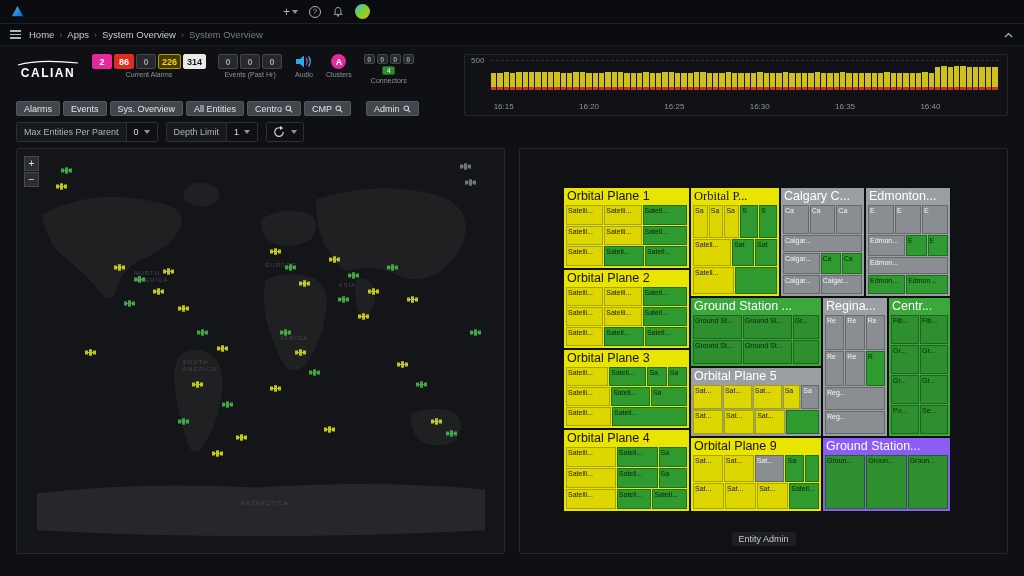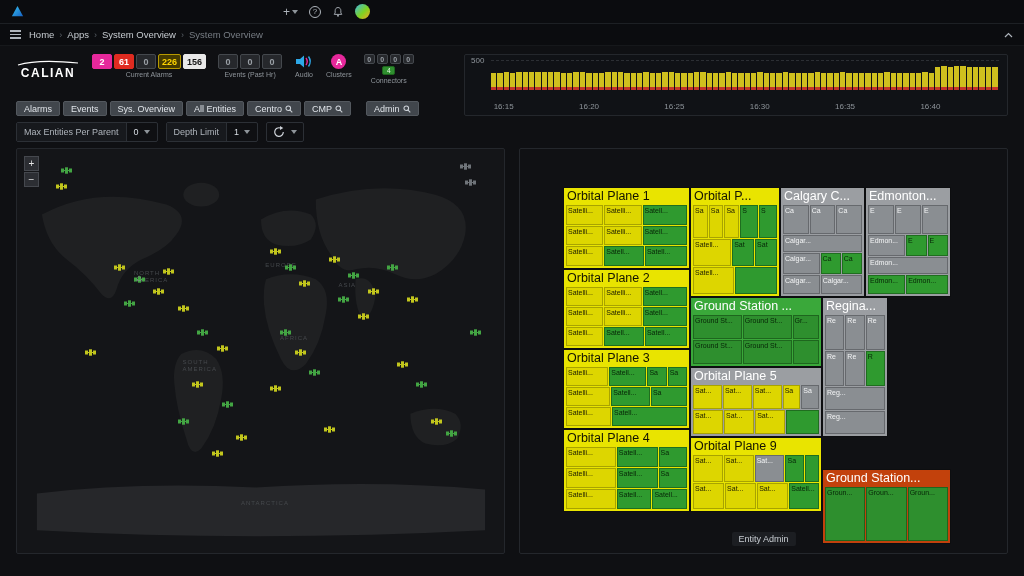--- a/index.html
+++ b/index.html
@@ -207,24 +207,24 @@
       <div class="status-top">
         <div class="brand">
           <svg width="64" height="7" viewBox="0 0 64 7">
             <path d="M2,6 Q22,0 62,4" fill="none" stroke="#ffffff" stroke-width="1.1"></path>
           </svg>
           <span>CALIAN</span>
         </div>
         <div class="stat-group">
           <div class="count-row">
               <div class="count-box" style="background: rgb(230, 40, 155); color: rgb(255, 255, 255); border: 1px solid rgb(230, 40, 155);">2</div>
-              <div class="count-box" style="background: rgb(223, 43, 32); color: rgb(255, 255, 255); border: 1px solid rgb(223, 43, 32);">61</div>
+              <div class="count-box" style="background: rgb(223, 43, 32); color: rgb(255, 255, 255); border: 1px solid rgb(223, 43, 32);">86</div>
               <div class="count-box" style="background: rgb(38, 40, 44); color: rgb(154, 160, 166); border: 1px solid rgb(68, 72, 77);">0</div>
               <div class="count-box" style="background: rgb(70, 59, 0); color: rgb(255, 212, 0); border: 1px solid rgb(184, 154, 0);">226</div>
-              <div class="count-box" style="background: rgb(233, 233, 233); color: rgb(20, 20, 20); border: 1px solid rgb(233, 233, 233);">156</div>
+              <div class="count-box" style="background: rgb(233, 233, 233); color: rgb(20, 20, 20); border: 1px solid rgb(233, 233, 233);">314</div>
             </div>
           <div class="stat-label">Current Alarms</div>
         </div>
         <div class="stat-group">
           <div class="count-row">
               <div class="count-box" style="background: rgb(38, 40, 44); color: rgb(154, 160, 166); border: 1px solid rgb(68, 72, 77);">0</div>
               <div class="count-box" style="background: rgb(38, 40, 44); color: rgb(154, 160, 166); border: 1px solid rgb(68, 72, 77);">0</div>
               <div class="count-box" style="background: rgb(38, 40, 44); color: rgb(154, 160, 166); border: 1px solid rgb(68, 72, 77);">0</div>
             </div>
           <div class="stat-label">Events (Past Hr)</div>
@@ -1022,21 +1022,21 @@
                 <div class="t-cell" style="flex: 0.8 1 0px; background: rgb(47, 154, 47); border: 1px solid rgb(31, 110, 31); color: rgb(7, 37, 7);">Sa</div>
               </div>
               <div class="t-row" style="flex: 1 1 0px;">
                 <div class="t-cell" style="flex: 1.5 1 0px; background: rgb(221, 214, 0); border: 1px solid rgb(168, 163, 0); color: rgb(28, 28, 0);">Satelli...</div>
                 <div class="t-cell" style="flex: 1 1 0px; background: rgb(47, 154, 47); border: 1px solid rgb(31, 110, 31); color: rgb(7, 37, 7);">Satell...</div>
                 <div class="t-cell" style="flex: 1 1 0px; background: rgb(47, 154, 47); border: 1px solid rgb(31, 110, 31); color: rgb(7, 37, 7);">Satell...</div>
               </div>
             </div>
           </div>
           <div class="tg" style="left: 127px; top: 0px; width: 90px; height: 110px; background: rgb(233, 228, 0);">
-            <div class="tg-h" style="color: rgb(20, 20, 0);">Orbital P...</div>
+            <div class="tg-h" style="color: rgb(20, 20, 0); font-family: Liberation Serif, serif;">Orbital P...</div>
             <div class="tg-b">
               <div class="t-row" style="flex: 1.2 1 0px;">
                 <div class="t-cell" style="flex: 1 1 0px; background: rgb(221, 214, 0); border: 1px solid rgb(168, 163, 0); color: rgb(28, 28, 0);">Sa</div>
                 <div class="t-cell" style="flex: 1 1 0px; background: rgb(221, 214, 0); border: 1px solid rgb(168, 163, 0); color: rgb(28, 28, 0);">Sa</div>
                 <div class="t-cell" style="flex: 1 1 0px; background: rgb(221, 214, 0); border: 1px solid rgb(168, 163, 0); color: rgb(28, 28, 0);">Sa</div>
                 <div class="t-cell" style="flex: 1.3 1 0px; background: rgb(47, 154, 47); border: 1px solid rgb(31, 110, 31); color: rgb(7, 37, 7);">S</div>
                 <div class="t-cell" style="flex: 1.3 1 0px; background: rgb(47, 154, 47); border: 1px solid rgb(31, 110, 31); color: rgb(7, 37, 7);">S</div>
               </div>
               <div class="t-row" style="flex: 1 1 0px;">
                 <div class="t-cell" style="flex: 2.1 1 0px; background: rgb(221, 214, 0); border: 1px solid rgb(168, 163, 0); color: rgb(28, 28, 0);">Satell...</div>
@@ -1122,20 +1122,41 @@
                 <div class="t-cell" style="flex: 1 1 0px; background: rgb(47, 154, 47); border: 1px solid rgb(31, 110, 31); color: rgb(7, 37, 7);">R</div>
               </div>
               <div class="t-row" style="flex: 0.8 1 0px;">
                 <div class="t-cell" style="flex: 1 1 0px; background: rgb(138, 142, 146); border: 1px solid rgb(102, 105, 109); color: rgb(243, 244, 245);">Reg...</div>
               </div>
               <div class="t-row" style="flex: 0.8 1 0px;">
                 <div class="t-cell" style="flex: 1 1 0px; background: rgb(138, 142, 146); border: 1px solid rgb(102, 105, 109); color: rgb(243, 244, 245);">Reg...</div>
               </div>
             </div>
           </div>
+          <div class="tg" style="left: 325px; top: 110px; width: 63px; height: 140px; background: rgb(58, 168, 58);">
+            <div class="tg-h" style="color: rgb(255, 255, 255);">Centr...</div>
+            <div class="tg-b">
+              <div class="t-row" style="flex: 1 1 0px;">
+                <div class="t-cell" style="flex: 1 1 0px; background: rgb(46, 143, 46); border: 1px solid rgb(30, 102, 30); color: rgb(7, 37, 7);">Fib...</div>
+                <div class="t-cell" style="flex: 1 1 0px; background: rgb(46, 143, 46); border: 1px solid rgb(30, 102, 30); color: rgb(7, 37, 7);">Fib...</div>
+              </div>
+              <div class="t-row" style="flex: 1 1 0px;">
+                <div class="t-cell" style="flex: 1 1 0px; background: rgb(46, 143, 46); border: 1px solid rgb(30, 102, 30); color: rgb(7, 37, 7);">Gr...</div>
+                <div class="t-cell" style="flex: 1 1 0px; background: rgb(46, 143, 46); border: 1px solid rgb(30, 102, 30); color: rgb(7, 37, 7);">Gr...</div>
+              </div>
+              <div class="t-row" style="flex: 1 1 0px;">
+                <div class="t-cell" style="flex: 1 1 0px; background: rgb(46, 143, 46); border: 1px solid rgb(30, 102, 30); color: rgb(7, 37, 7);">Gr...</div>
+                <div class="t-cell" style="flex: 1 1 0px; background: rgb(46, 143, 46); border: 1px solid rgb(30, 102, 30); color: rgb(7, 37, 7);">Gr...</div>
+              </div>
+              <div class="t-row" style="flex: 1 1 0px;">
+                <div class="t-cell" style="flex: 1 1 0px; background: rgb(46, 143, 46); border: 1px solid rgb(30, 102, 30); color: rgb(7, 37, 7);">Po...</div>
+                <div class="t-cell" style="flex: 1 1 0px; background: rgb(46, 143, 46); border: 1px solid rgb(30, 102, 30); color: rgb(7, 37, 7);">Se...</div>
+              </div>
+            </div>
+          </div>
           <div class="tg" style="left: 127px; top: 180px; width: 132px; height: 70px; background: rgb(155, 158, 162);">
             <div class="tg-h" style="color: rgb(255, 255, 255);">Orbital Plane 5</div>
             <div class="tg-b">
               <div class="t-row" style="flex: 1 1 0px;">
                 <div class="t-cell" style="flex: 1 1 0px; background: rgb(221, 214, 0); border: 1px solid rgb(168, 163, 0); color: rgb(28, 28, 0);">Sat...</div>
                 <div class="t-cell" style="flex: 1 1 0px; background: rgb(221, 214, 0); border: 1px solid rgb(168, 163, 0); color: rgb(28, 28, 0);">Sat...</div>
                 <div class="t-cell" style="flex: 1 1 0px; background: rgb(221, 214, 0); border: 1px solid rgb(168, 163, 0); color: rgb(28, 28, 0);">Sat...</div>
                 <div class="t-cell" style="flex: 0.55 1 0px; background: rgb(221, 214, 0); border: 1px solid rgb(168, 163, 0); color: rgb(28, 28, 0);">Sa</div>
                 <div class="t-cell" style="flex: 0.55 1 0px; background: rgb(138, 142, 146); border: 1px solid rgb(102, 105, 109); color: rgb(243, 244, 245);">Sa</div>
               </div>
@@ -1158,21 +1179,21 @@
                 <div class="t-cell" style="flex: 0.4 1 0px; background: rgb(47, 154, 47); border: 1px solid rgb(31, 110, 31); color: rgb(7, 37, 7);"></div>
               </div>
               <div class="t-row" style="flex: 1 1 0px;">
                 <div class="t-cell" style="flex: 1 1 0px; background: rgb(221, 214, 0); border: 1px solid rgb(168, 163, 0); color: rgb(28, 28, 0);">Sat...</div>
                 <div class="t-cell" style="flex: 1 1 0px; background: rgb(221, 214, 0); border: 1px solid rgb(168, 163, 0); color: rgb(28, 28, 0);">Sat...</div>
                 <div class="t-cell" style="flex: 1 1 0px; background: rgb(221, 214, 0); border: 1px solid rgb(168, 163, 0); color: rgb(28, 28, 0);">Sat...</div>
                 <div class="t-cell" style="flex: 0.95 1 0px; background: rgb(47, 154, 47); border: 1px solid rgb(31, 110, 31); color: rgb(7, 37, 7);">Satell...</div>
               </div>
             </div>
           </div>
-          <div class="tg" style="left: 259px; top: 250px; width: 129px; height: 75px; background: #c2410c; margin-top: 32px;">
+          <div class="tg" style="left: 259px; top: 250px; width: 129px; height: 75px; background: #8b5cf6;">
             <div class="tg-h" style="color: rgb(255, 255, 255);">Ground Station...</div>
             <div class="tg-b">
               <div class="t-row" style="flex: 1 1 0px;">
                 <div class="t-cell" style="flex: 1 1 0px; background: rgb(46, 143, 46); border: 1px solid rgb(30, 102, 30); color: rgb(7, 37, 7);">Groun...</div>
                 <div class="t-cell" style="flex: 1 1 0px; background: rgb(46, 143, 46); border: 1px solid rgb(30, 102, 30); color: rgb(7, 37, 7);">Groun...</div>
                 <div class="t-cell" style="flex: 1 1 0px; background: rgb(46, 143, 46); border: 1px solid rgb(30, 102, 30); color: rgb(7, 37, 7);">Groun...</div>
               </div>
             </div>
           </div>
         </div>

